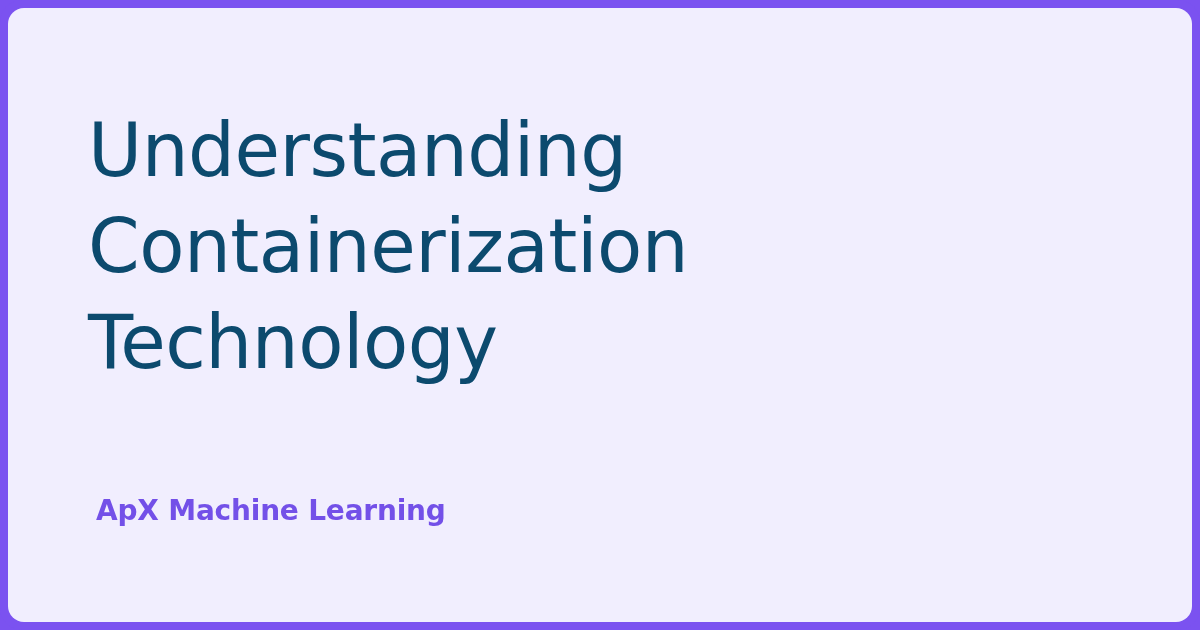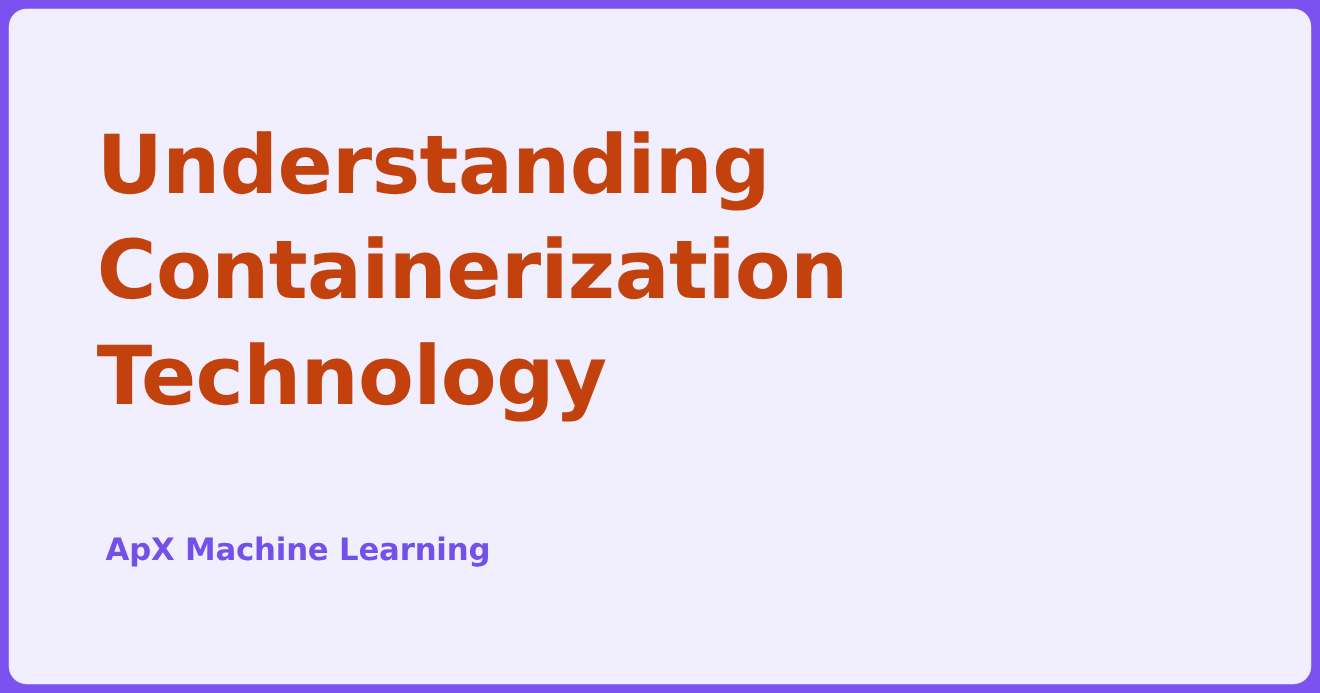--- a/index.html
+++ b/index.html
@@ -34,33 +34,33 @@
     overflow: hidden;
   }
   .content {
     position: absolute;
     left: 80px;
     top: 94px;
     right: 90px;
   }
   .title {
     margin: 0;
-    color: #c2410c;
+    color: #0c4a6e;
     font-family: "DejaVu Sans", sans-serif;
-    font-weight: 700;
+    font-weight: 400;
     font-size: 74px;
     line-height: 96px;
     letter-spacing: -0.5px;
     max-width: 700px;
     word-wrap: break-word;
   }
   .byline {
     position: absolute;
     left: 88px;
-    top: 475px;
+    top: 486px;
     margin: 0;
     color: #7350E8;
     font-family: "DejaVu Sans", sans-serif;
     font-weight: 700;
     font-size: 28px;
     line-height: 34px;
     letter-spacing: -0.2px;
   }
 </style>
 </head>

